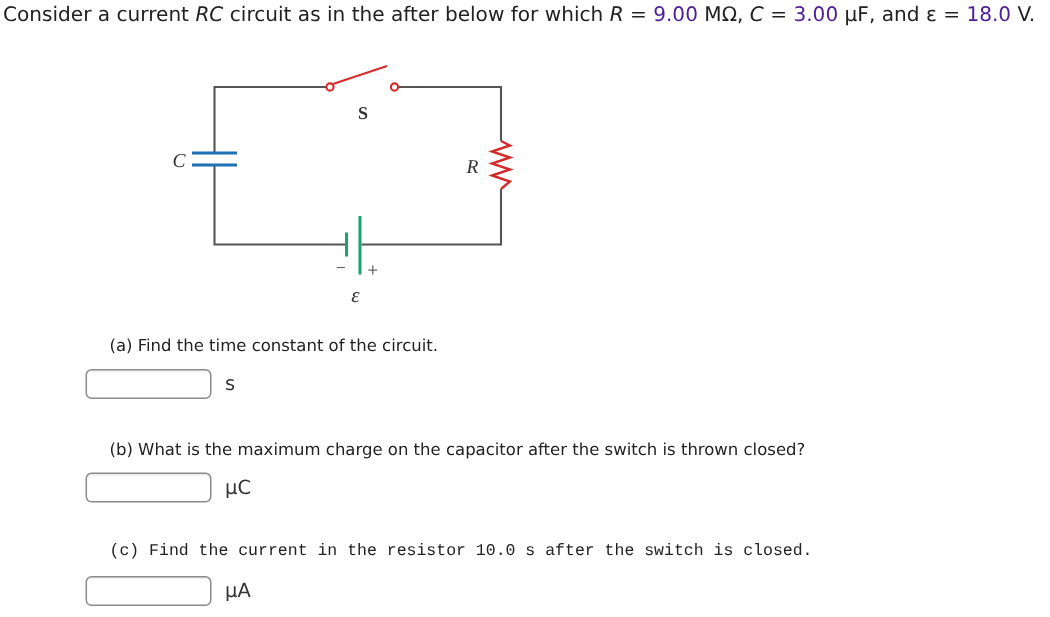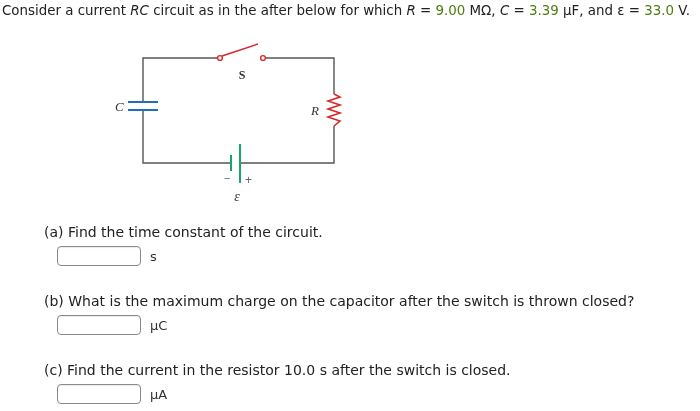--- a/index.html
+++ b/index.html
@@ -6,38 +6,38 @@
   body {
     width: 700px; height: 411px; position: relative; overflow: hidden;
     font-family: "DejaVu Sans", "Liberation Sans", sans-serif;
     color: #222222;
   }
   .intro {
     position: absolute; left: 2px; top: 3px;
     font-size: 13.4px; white-space: nowrap; letter-spacing: 0;
   }
   .intro i { font-style: italic; text-align: center; }
-  .val { color: #4d7c0f; }
+  .val { color: #4c1d95; }
   .figure { position: absolute; left: 100px; top: 30px; width: 260px; height: 180px; }
   .figure svg { display: block; }
-  .q { position: absolute; left: 44px; font-size: 14px; white-space: nowrap; }
+  .q { position: absolute; left: 73px; font-size: 11px; white-space: nowrap; }
   .ans-row { position: absolute; left: 57px; display: flex; align-items: center; }
   .ans-box {
     width: 84px; height: 20px; box-sizing: border-box;
     border: 1px solid #8a8a8a; border-radius: 4px; background: #fff;
     font-size: 12px; padding: 0 4px; outline: none;
     box-shadow: inset 0 1px 1px rgba(0,0,0,0.08);
   }
   .unit { margin-left: 9px; font-size: 13px; color: #333; }
 </style>
 </head>
 <body>
 
 <div class="intro">
-  <span>Consider a current </span><i>RC</i><span> circuit as in the after below for which </span><i>R</i><span> = </span><span class="val">9.00</span> <span>MΩ</span><span>, </span><i>C</i><span> = </span><span class="val">3.39</span> <span>μF</span><span>, and </span><span>ε</span><span> = </span><span class="val">33.0</span> <span>V.</span>
+  <span>Consider a current </span><i>RC</i><span> circuit as in the after below for which </span><i>R</i><span> = </span><span class="val">9.00</span> <span>MΩ</span><span>, </span><i>C</i><span> = </span><span class="val">3.00</span> <span>μF</span><span>, and </span><span>ε</span><span> = </span><span class="val">18.0</span> <span>V.</span>
 </div>
 
 <div class="figure">
   <svg width="260" height="180" viewBox="0 0 260 180" xmlns="http://www.w3.org/2000/svg">
 
     <g stroke="#555555" stroke-width="1.4" fill="none">
 
       <polyline points="119,28 43,28 43,72"></polyline>
 
       <polyline points="43,80 43,133 131,133"></polyline>
@@ -78,17 +78,17 @@
   <input class="ans-box" type="text" value="" style="">
   <span class="unit">s</span>
 </div>
 
 <div class="q" style="top:293px;">(b) What is the maximum charge on the capacitor after the switch is thrown closed?</div>
 <div class="ans-row" style="top:315px;">
   <input class="ans-box" type="text" value="" style="">
   <span class="unit">μC</span>
 </div>
 
-<div class="q" style="top:362px;">(c) Find the current in the resistor 10.0 s after the switch is closed.</div>
+<div class="q" style="top:362px;font-family:Liberation Mono, monospace;">(c) Find the current in the resistor 10.0 s after the switch is closed.</div>
 <div class="ans-row" style="top:384px;">
   <input class="ans-box" type="text" value="" style="">
   <span class="unit">μA</span>
 </div>
 
 </body></html>

